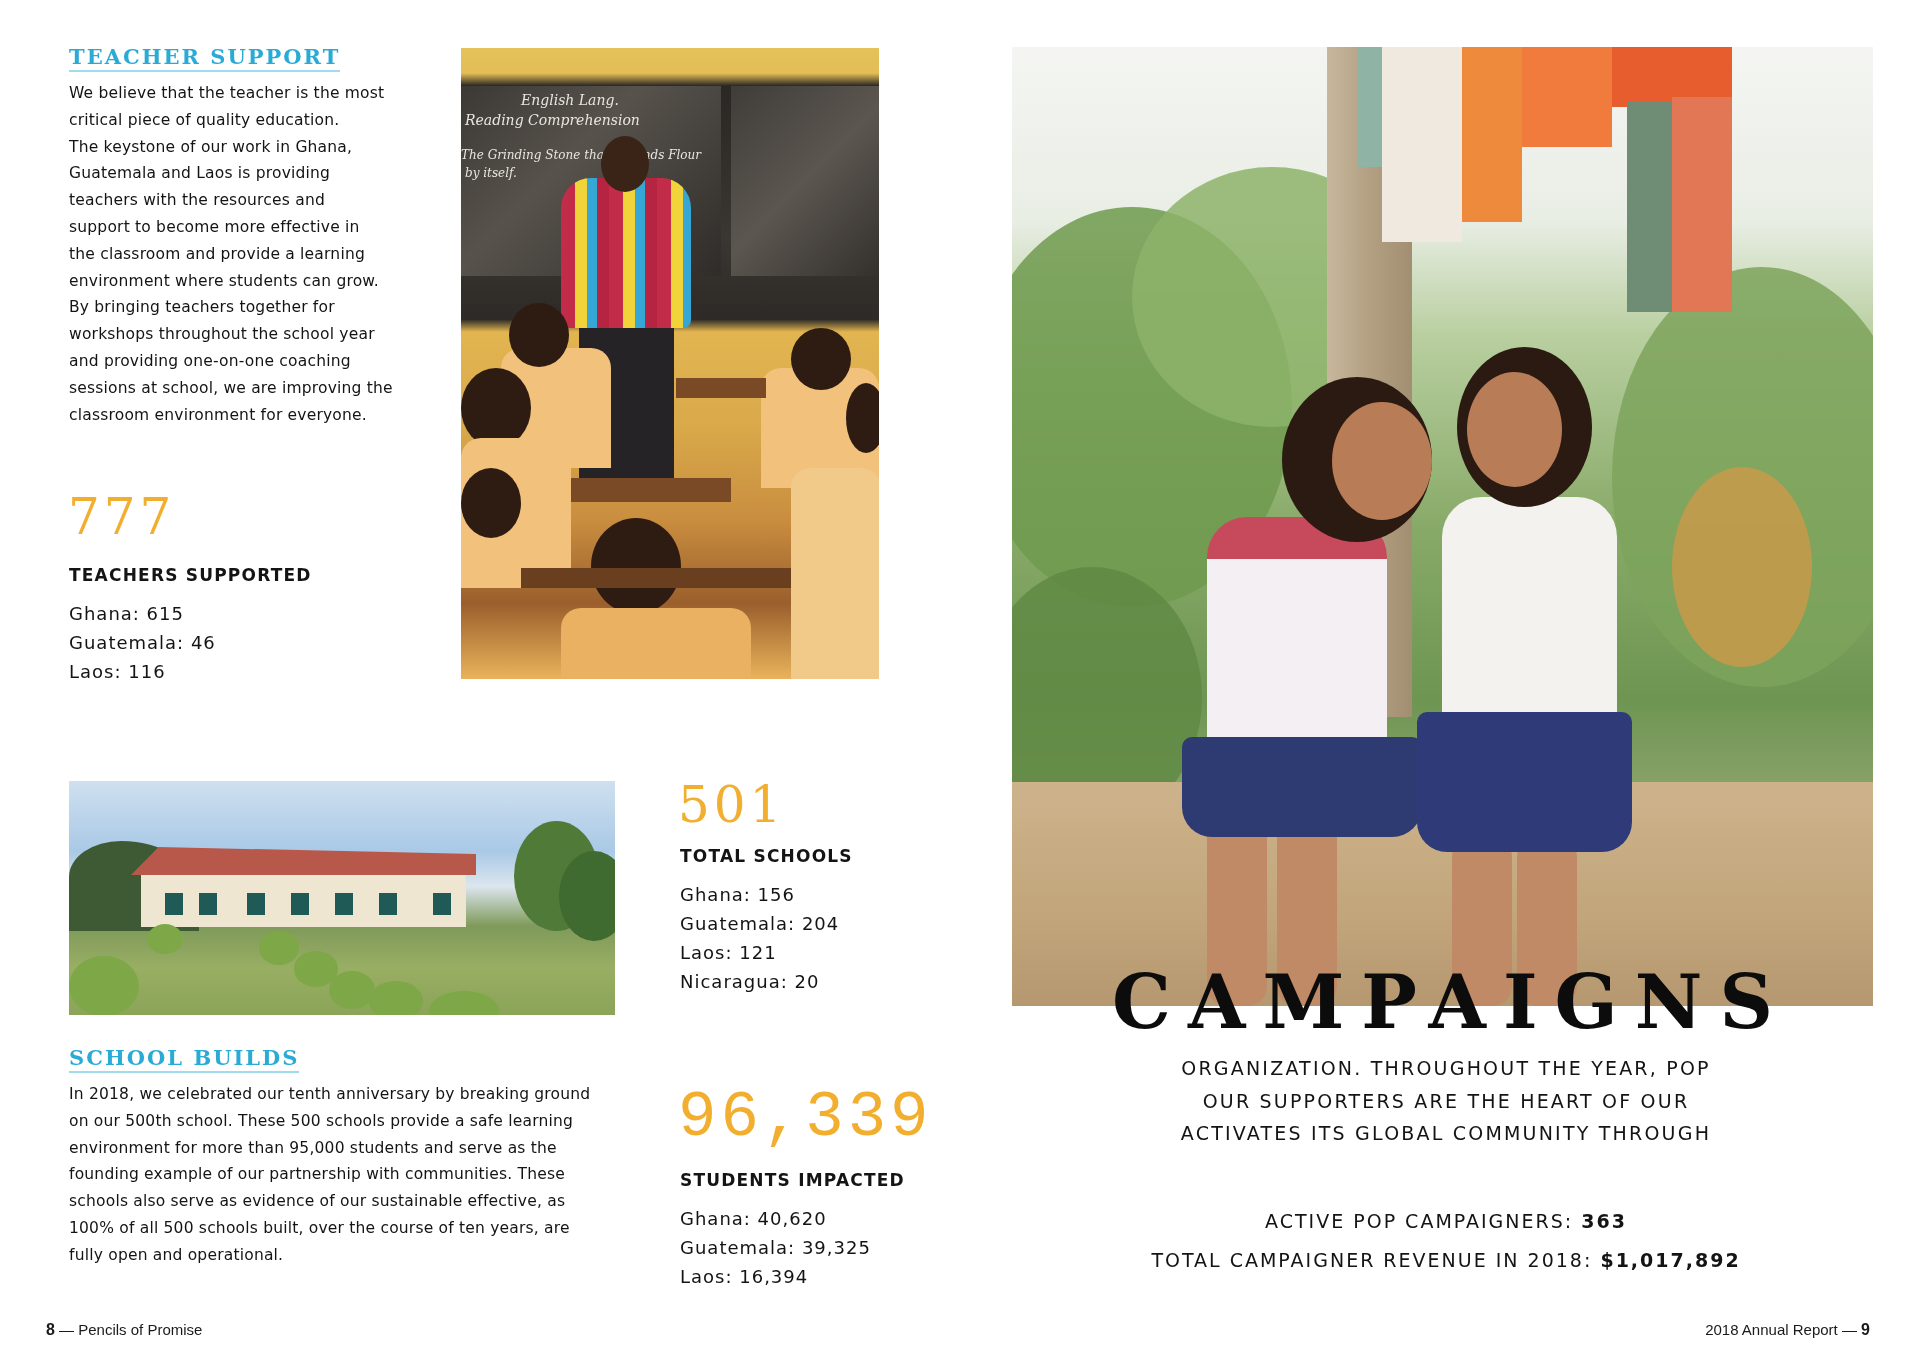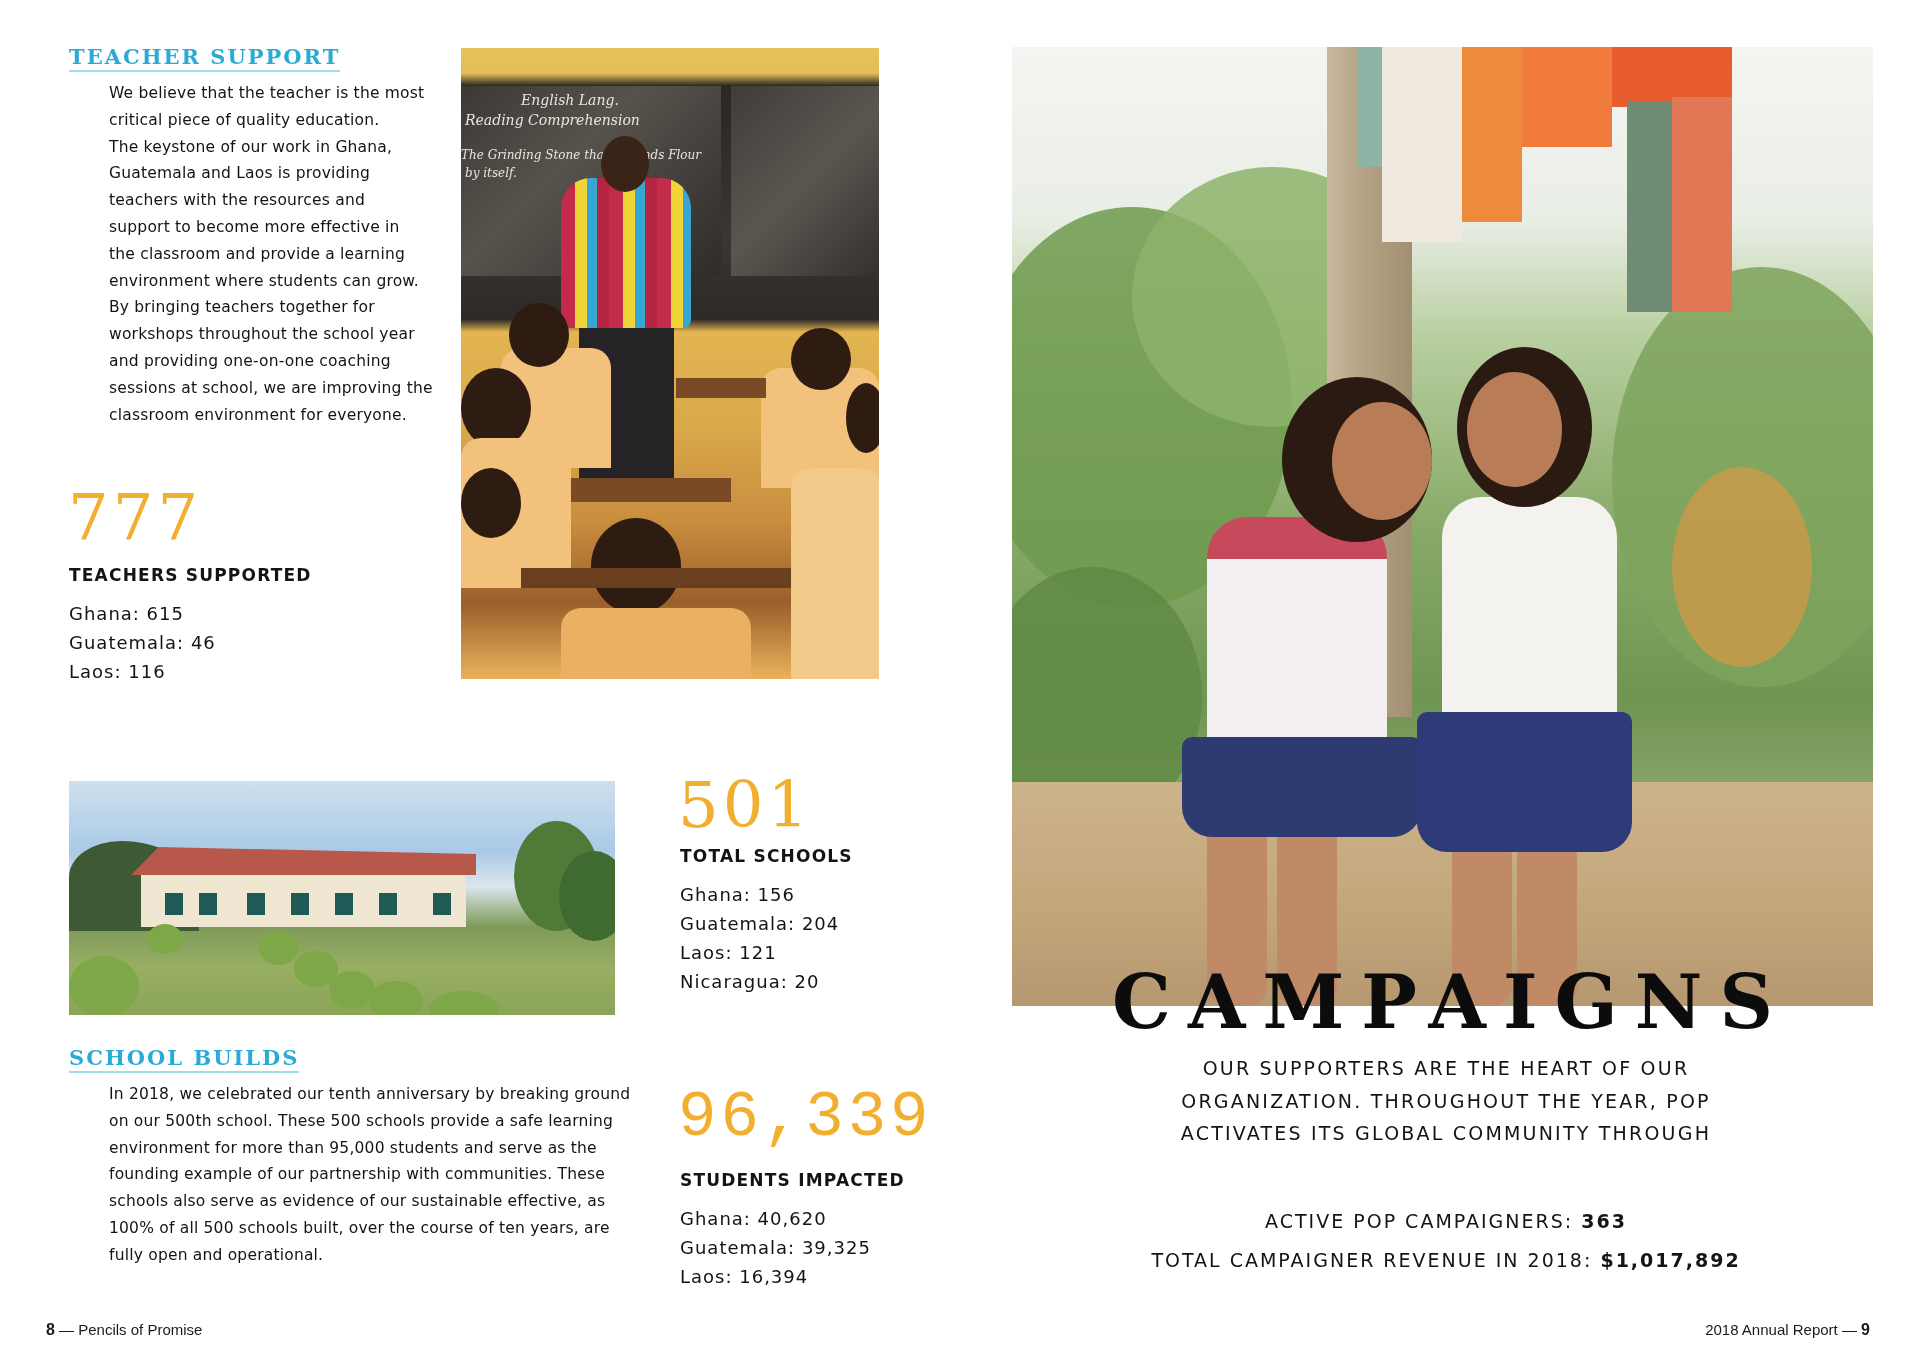--- a/index.html
+++ b/index.html
@@ -20,26 +20,26 @@
     white-space: nowrap;
   }
 
   .body-text {
     font-family: "DejaVu Sans", sans-serif;
     font-size: 15.5px;
     line-height: 26.8px;
     letter-spacing: 0.2px;
     color: #141414;
   }
-  .body-text span { display: block; white-space: nowrap; margin-left: 40px; }
+  .body-text span { display: block; white-space: nowrap; }
 
   .big-num {
     font-family: "DejaVu Serif", serif;
     color: #f2ae2e;
-    font-size: 64px;
+    font-size: 50px;
     line-height: 66px;
     letter-spacing: 4px;
     white-space: nowrap;
   }
 
   .stat-label {
     font-family: "DejaVu Sans", sans-serif;
     font-weight: bold;
     font-size: 17px;
     letter-spacing: 1.2px;
@@ -258,22 +258,22 @@
     <div class="skirt-b"></div>
     <div class="girl-head" style="left:270px; top:330px; width:150px; height:165px;"></div>
     <div class="face" style="left:320px; top:355px; width:100px; height:118px;"></div>
     <div class="girl-head" style="left:445px; top:300px; width:135px; height:160px;"></div>
     <div class="face" style="left:455px; top:325px; width:95px; height:115px;"></div>
   </div>
 
   <div class="abs campaigns-title">CAMPAIGNS</div>
 
   <div class="abs campaigns-intro">
+    <div>ORGANIZATION. THROUGHOUT THE YEAR, POP</div>
     <div>OUR SUPPORTERS ARE THE HEART OF OUR</div>
-    <div>ORGANIZATION. THROUGHOUT THE YEAR, POP</div>
     <div>ACTIVATES ITS GLOBAL COMMUNITY THROUGH</div>
   </div>
 
   <div class="abs campaign-stat" style="top:1210px;">
     <span>ACTIVE POP CAMPAIGNERS: </span><b>363</b>
   </div>
   <div class="abs campaign-stat" style="top:1249px;">
     <span>TOTAL CAMPAIGNER REVENUE IN 2018: </span><b>$1,017,892</b>
   </div>
 

